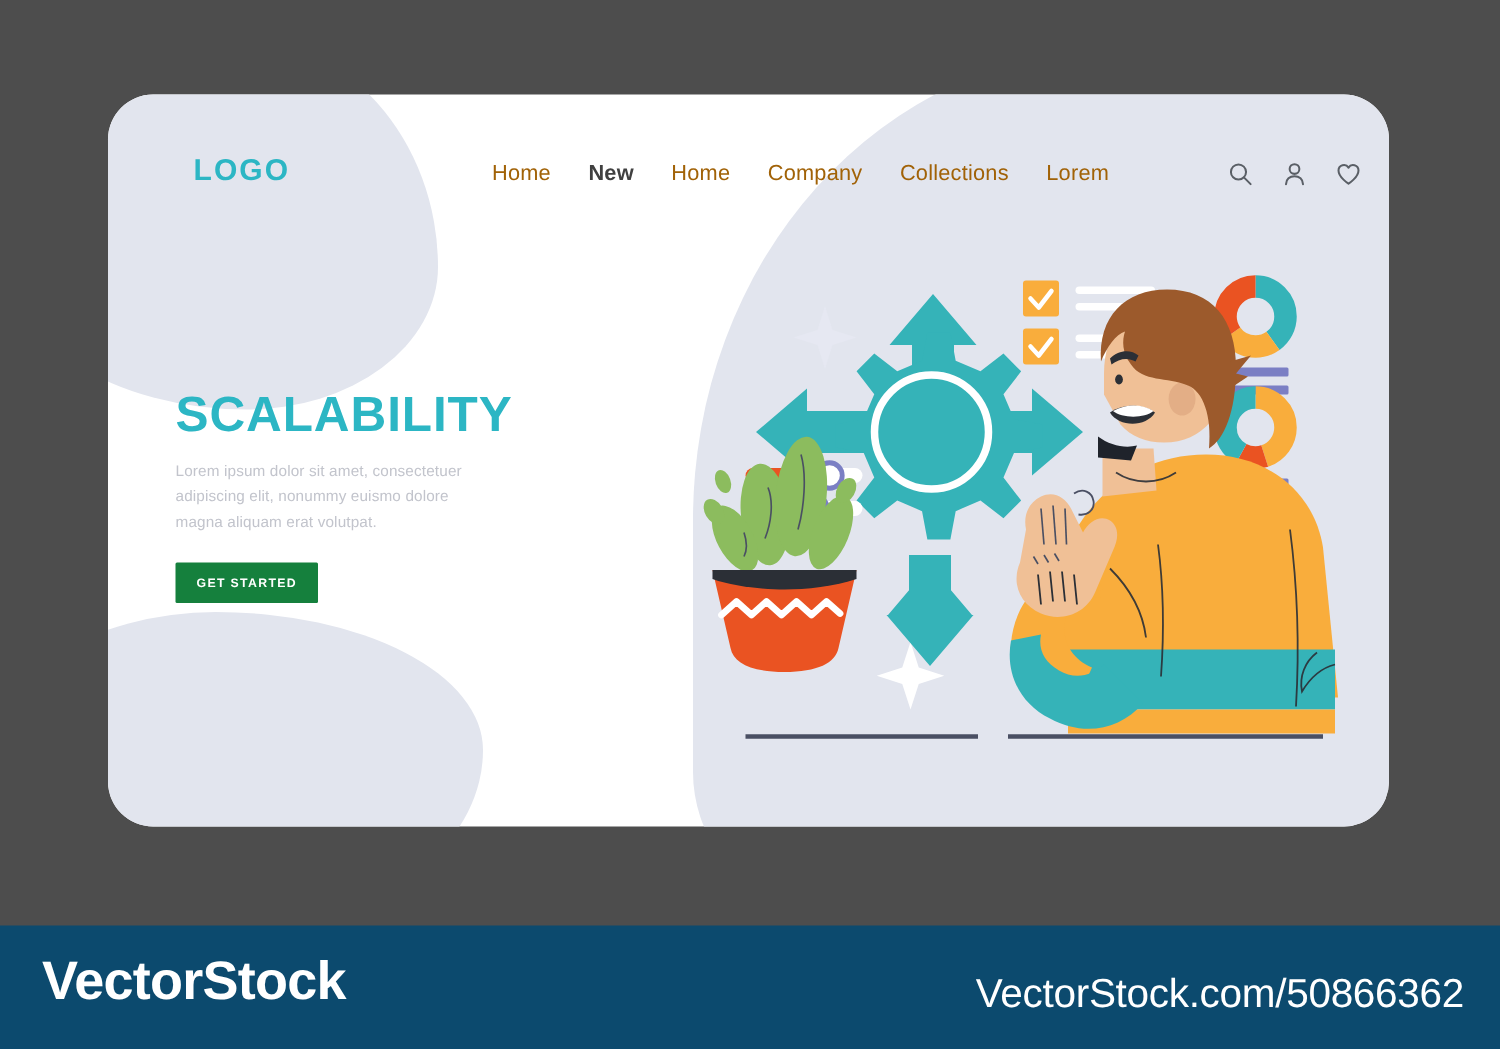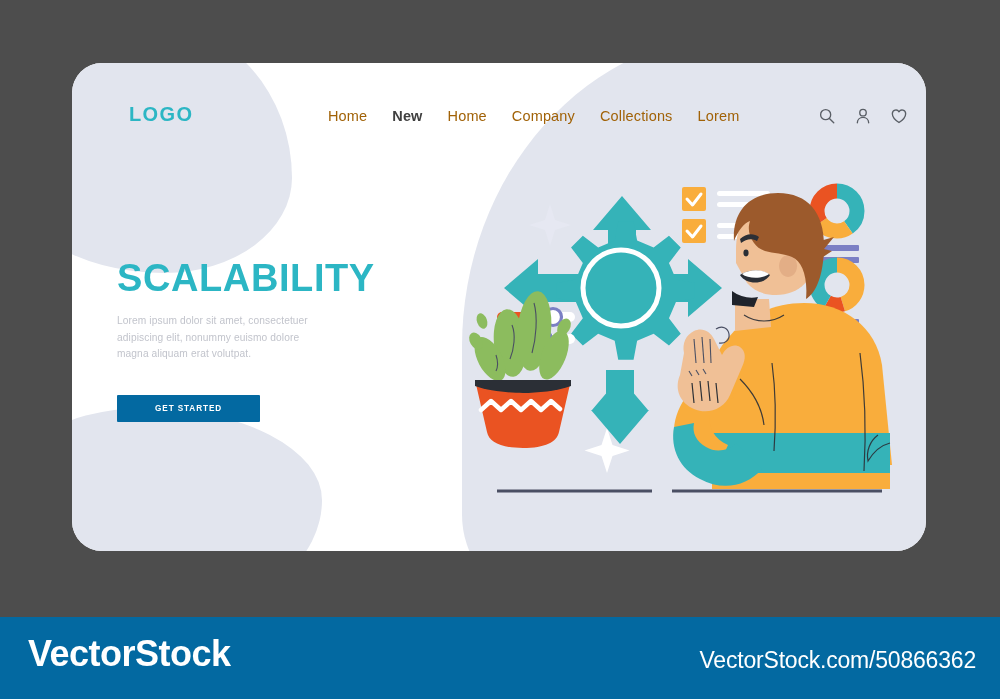--- a/index.html
+++ b/index.html
@@ -53,31 +53,31 @@
   #header-icons {
     position:absolute; left:730px; top:44px;
     display:flex; gap:18px; align-items:center;
   }
   .hicon { width:18px; height:18px; cursor:pointer; display:block; }
   .hicon svg { display:block; }
 
   
   #hero { position:absolute; left:45px; top:195px; width:300px; z-index:6; }
   #hero-title {
-    color:#2cb6c4; font-size:38px; font-weight:bold; letter-spacing:0.6px;
+    color:#2cb6c4; font-size:33px; font-weight:bold; letter-spacing:0.6px;
     line-height:1.1;
   }
   #hero-desc {
     margin-top:13px; color:#c2c4cc; font-size:10.2px; font-weight:normal;
     line-height:1.65; letter-spacing:0.1px; max-width:195px;
   }
   #cta {
-    margin-top:32px; display:inline-block; background:#0369a1; border:none;
+    margin-top:17px; display:inline-block; background:#15803d; border:none;
     color:#ffffff; font-size:8.2px; font-weight:bold; letter-spacing:0.9px;
-    padding:9px 38px; cursor:pointer; border-radius:1px;
+    padding:9px 14px; cursor:pointer; border-radius:1px;
   }
 
   
   #illu { position:absolute; left:0; top:0; width:854px; height:488px; z-index:5; }
 </style>
 </head>
 <body>
 
 <div id="stage">
 
@@ -325,18 +325,18 @@
         <path fill="#2b2f36" d="M403 317 h96 v6 c-14 5 -34 7 -48 7 c-14 0 -34 -2 -48 -7z"></path>
         <path fill="none" stroke="#ffffff" stroke-width="4.5" stroke-linecap="round" stroke-linejoin="round" d="M409 347 l10 -9 10 9 10 -9 10 9 10 -9 10 9 10 -9 9 8"></path>
       </g>
 
       <line x1="425" y1="428" x2="580" y2="428" stroke="#4a4f63" stroke-width="3"></line>
       <line x1="600" y1="428" x2="810" y2="428" stroke="#4a4f63" stroke-width="3"></line>
     </svg>
 
   </div>
 
-  <div style="position:absolute;left:0;top:617px;width:1000px;height:82px;background:#0369a1;">
+  <div style="position:absolute;left:0;top:617px;width:1000px;height:82px;background:#0c4a6e;">
     <div style="position:absolute;left:28px;top:16px;color:#ffffff;font-size:36px;font-weight:bold;letter-spacing:-0.5px;">VectorStock</div>
-    <div style="position:absolute;right:24px;top:30px;color:#ffffff;font-size:23px;letter-spacing:-0.2px;">VectorStock.com/50866362</div>
+    <div style="position:absolute;right:24px;top:30px;color:#ffffff;font-size:27px;letter-spacing:-0.2px;">VectorStock.com/50866362</div>
   </div>
 
 </div>
 
 </body></html>

